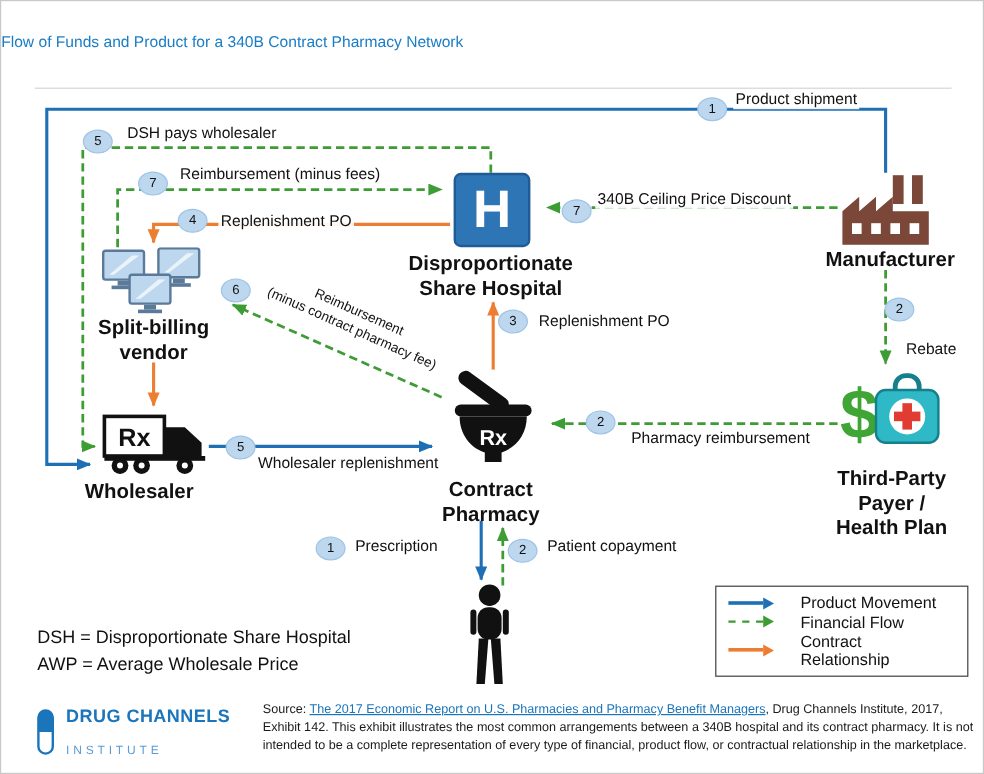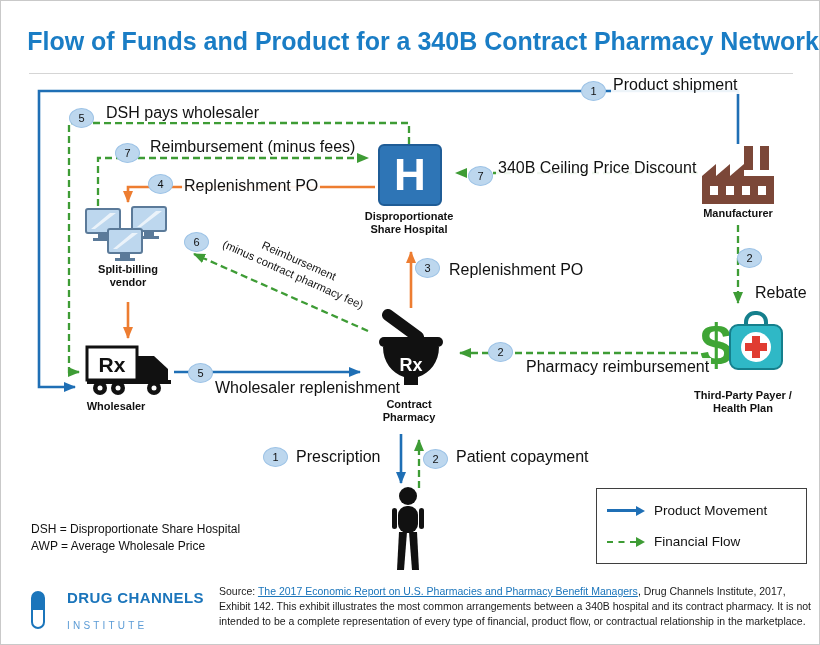--- a/index.html
+++ b/index.html
@@ -5,49 +5,49 @@
   *{margin:0;padding:0;box-sizing:border-box}
   :root{
     --product:#1F6FB5; --financial:#3E9C35; --contract:#ED7D31;
     --title:#1A7DC5; --badge-fill:#BDD7EE; --badge-border:#9DC3E6;
     --hospital-blue:#2E75B6; --factory-brown:#7B4738; --payer-teal:#2FB8C6;
     --cross-red:#E03C31; --dollar-green:#3FA535; --logo-blue:#1B75BB;
   }
   body{font-family:"Liberation Sans",sans-serif;background:#fff}
   #canvas{position:relative;width:820px;height:645px;background:#fff;border:1px solid #C9C9C9;overflow:hidden}
   .abs{position:absolute}
-  #title{top:26px;left:0;width:100%;text-align:right;font-size:25px;font-weight:bold;color:var(--title)}
+  #title{top:26px;left:0;width:100%;text-align:left;font-size:13px;font-weight:normal;color:var(--title)}
   #title-rule{top:72px;left:28px;width:764px;border-top:1px solid #D5D5D5;height:0}
   svg.layer{position:absolute;top:0;left:0;width:820px;height:645px;pointer-events:none}
   polyline{fill:none}
   .stroke-product{stroke:var(--product)} .stroke-financial{stroke:var(--financial)} .stroke-contract{stroke:var(--contract)}
   .fill-product{fill:var(--product)} .fill-financial{fill:var(--financial)} .fill-contract{fill:var(--contract)}
   .dash{stroke-dasharray:7 4}
   .badge{width:25px;height:20px;border-radius:50%;background:var(--badge-fill);border:1px solid var(--badge-border);
          display:flex;align-items:center;justify-content:center;font-size:11px;color:#111;z-index:3}
-  .flow-label{font-size:16px;color:#111;white-space:nowrap;background:rgba(255,255,255,.92);padding:0 2px;line-height:1.15;z-index:2}
-  .entity-label{font-weight:bold;font-size:11px;color:#111;text-align:center;line-height:1.22;z-index:2}
+  .flow-label{font-size:13px;color:#111;white-space:nowrap;background:rgba(255,255,255,.92);padding:0 2px;line-height:1.15;z-index:2}
+  .entity-label{font-weight:bold;font-size:17px;color:#111;text-align:center;line-height:1.22;z-index:2}
   #hospital-sign{width:64px;height:62px;background:var(--hospital-blue);border:2px solid #1F5C96;border-radius:6px;
         display:flex;align-items:center;justify-content:center;color:#fff;font-size:44px;font-weight:bold}
   #reimb6-label{width:190px;transform:rotate(24deg);text-align:center;font-size:11.3px;line-height:1.3;color:#111;z-index:2}
   #legend{left:595px;top:487px;width:211px;height:76px;border:1px solid #3F3F3F;background:#fff;
         display:flex;flex-direction:column;justify-content:space-around;padding:6px 10px;z-index:4}
-  .legend-row{display:flex;align-items:center;gap:9px}
+  .legend-row{display:flex;align-items:center;gap:22px}
   .arrow-sample{display:flex;align-items:center;width:38px}
   .l-line{flex:1;height:0;border-top:3px solid}
   .l-line.product{border-top-color:var(--product)}
   .l-line.financial{border-top-style:dashed;border-top-width:2.5px;border-top-color:var(--financial)}
   .l-line.contract{border-top-color:var(--contract)}
   .tri{width:0;height:0;border-top:5px solid transparent;border-bottom:5px solid transparent;border-left:9px solid}
   .tri.product{border-left-color:var(--product)}
   .tri.financial{border-left-color:var(--financial)}
   .tri.contract{border-left-color:var(--contract)}
   .legend-label{font-size:13.5px;color:#111}
-  #abbr{left:30px;top:520px;font-size:12px;line-height:1.45;color:#111}
-  #logo{left:28px;top:588px;display:flex;align-items:center;gap:20px}
+  #abbr{left:30px;top:520px;font-size:15px;line-height:1.45;color:#111}
+  #logo{left:28px;top:588px;display:flex;align-items:center;gap:8px}
   #logo-name{font-size:15px;font-weight:bold;color:var(--logo-blue);letter-spacing:.4px}
   #logo-sub{font-size:10px;color:#5B9BD5;letter-spacing:3.2px;margin-top:14px}
   #source{left:218px;top:583px;width:592px;font-size:10.5px;line-height:1.45;color:#1a1a1a}
   .src-link{color:var(--logo-blue);text-decoration:underline;cursor:pointer}
 </style>
 </head>
 <body>
 
 <div id="canvas">
 
@@ -210,20 +210,27 @@
         </span>
       <span class="legend-label">Product Movement</span>
     </div>
     <div class="legend-row">
       <span class="arrow-sample">
           <span class="l-line financial"></span>
           <span class="tri financial"></span>
         </span>
       <span class="legend-label">Financial Flow</span>
     </div>
+    <div class="legend-row">
+      <span class="arrow-sample">
+          <span class="l-line contract"></span>
+          <span class="tri contract"></span>
+        </span>
+      <span class="legend-label">Contract Relationship</span>
+    </div>
   </div>
 
   <div class="abs" id="abbr">
     <div>DSH = Disproportionate Share Hospital</div>
     <div>AWP = Average Wholesale Price</div>
   </div>
 
   <div class="abs" id="logo">
     <svg width="18" height="40" viewBox="0 0 18 40">
       <rect x="3" y="2" width="12" height="36" rx="6" fill="#fff" stroke="var(--logo-blue)" stroke-width="2"></rect>

